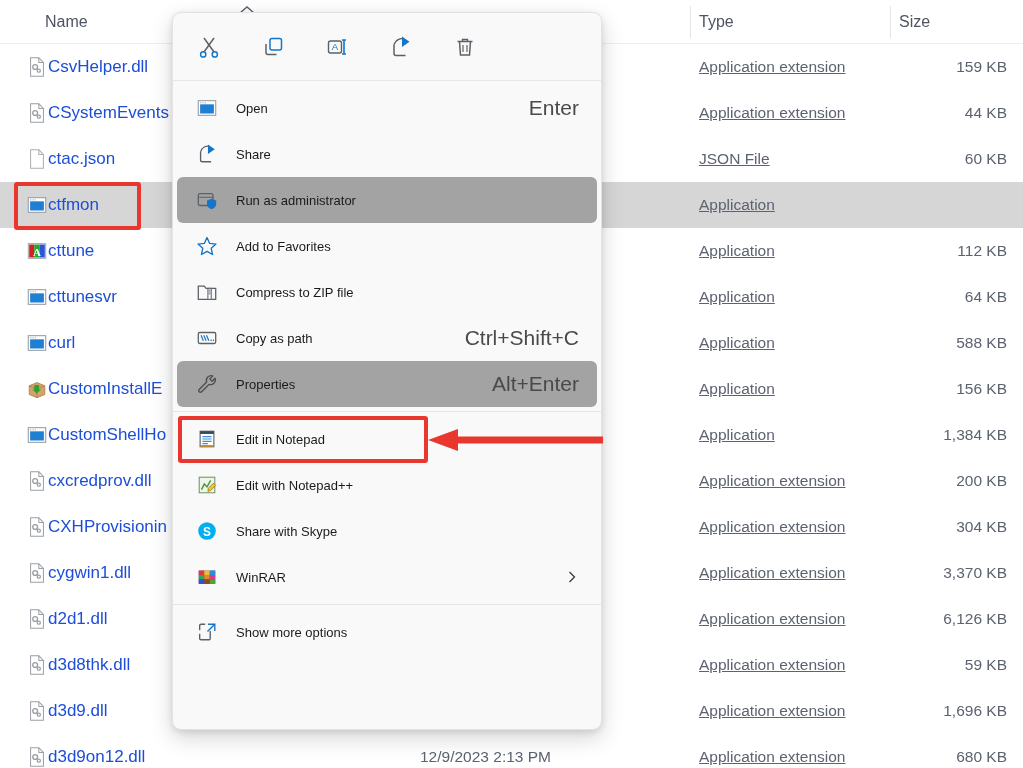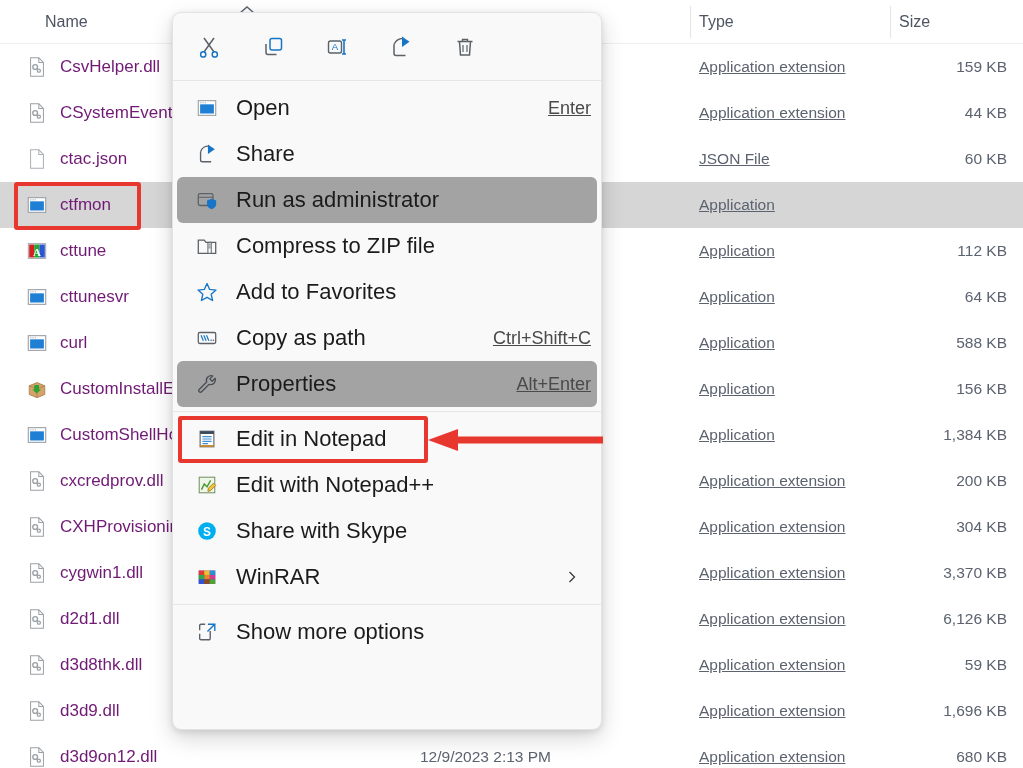--- a/index.html
+++ b/index.html
@@ -78,23 +78,22 @@
     background: #d6d6d6;
   }
 
   .cell-name {
     position: absolute;
     left: 26px;
     top: 0;
     height: 46px;
     display: flex;
     align-items: center;
-    gap: 12px;
     font-size: 17px;
-    color: #701a75;
+    color: #1d4ed8;
     white-space: nowrap;
   }
   .cell-date {
     position: absolute;
     left: 420px;
     top: 0;
     height: 46px;
     display: flex;
     align-items: center;
     font-size: 15.5px;
@@ -182,30 +181,29 @@
 
   .ctx-ico {
     width: 24px; height: 24px;
     flex: 0 0 24px;
     display: flex; align-items: center; justify-content: center;
     margin-right: 17px;
   }
   .ctx-ico svg { display: block; }
 
   .ctx-label {
-    font-size: 22px;
+    font-size: 13px;
     color: #1b1b1b;
     white-space: nowrap;
   }
   .ctx-accel {
     position: absolute;
-    right: 6px;
-    font-size: 18px;
+    right: 18px;
+    font-size: 21px;
     color: #4a4a4a;
-    text-decoration: underline;
   }
   .ctx-chevron {
     position: absolute;
     right: 18px;
     color: #3a3a3a;
   }
   .ctx-chevron svg { display: block; }
 
   .ctx-group-sep {
     height: 1px;
@@ -585,34 +583,34 @@
               <rect x="2.5" y="5" width="16" height="13" rx="2" fill="none" stroke="#5b6168" stroke-width="1.4"></rect>
               <path d="M2.5 9 h16" stroke="#5b6168" stroke-width="1.2"></path>
               <path d="M17 10.5 l5 2 v4 c0 3 -2.6 4.6 -5 5.5 c-2.4 -0.9 -5 -2.5 -5 -5.5 v-4 z" fill="#1675c6"></path>
             </svg>
           </span>
           <span class="ctx-label">Run as administrator</span>
         </div>
         <div class="ctx-item">
           <span class="ctx-ico">
             <svg width="22" height="22" viewBox="0 0 24 24">
+              <path d="M12 2.8 L14.9 9.2 L21.8 9.9 L16.6 14.5 L18.1 21.3 L12 17.8 L5.9 21.3 L7.4 14.5 L2.2 9.9 L9.1 9.2 Z" fill="none" stroke="#1675c6" stroke-width="1.5" stroke-linejoin="round"></path>
+            </svg>
+          </span>
+          <span class="ctx-label">Add to Favorites</span>
+        </div>
+        <div class="ctx-item">
+          <span class="ctx-ico">
+            <svg width="22" height="22" viewBox="0 0 24 24">
               <path d="M2.5 5.5 h6.5 l2 2.5 h10.5 v12 h-19 z" fill="none" stroke="#5b6168" stroke-width="1.4"></path>
               <rect x="13" y="8" width="3.6" height="12" fill="#fff" stroke="#5b6168" stroke-width="1.1"></rect>
               <path d="M13.8 10 h2 M13.8 12 h2 M13.8 14 h2" stroke="#5b6168" stroke-width="1"></path>
             </svg>
           </span>
           <span class="ctx-label">Compress to ZIP file</span>
-        </div>
-        <div class="ctx-item">
-          <span class="ctx-ico">
-            <svg width="22" height="22" viewBox="0 0 24 24">
-              <path d="M12 2.8 L14.9 9.2 L21.8 9.9 L16.6 14.5 L18.1 21.3 L12 17.8 L5.9 21.3 L7.4 14.5 L2.2 9.9 L9.1 9.2 Z" fill="none" stroke="#1675c6" stroke-width="1.5" stroke-linejoin="round"></path>
-            </svg>
-          </span>
-          <span class="ctx-label">Add to Favorites</span>
         </div>
         <div class="ctx-item">
           <span class="ctx-ico">
             <svg width="22" height="22" viewBox="0 0 24 24">
               <rect x="2.5" y="6" width="19" height="12" rx="1.6" fill="none" stroke="#5b6168" stroke-width="1.4"></rect>
               <path d="M5.5 9 L8 15 M8.5 9 L11 15 M11.5 9 L14 15" stroke="#1675c6" stroke-width="1.3"></path>
               <circle cx="16.5" cy="14.5" r="0.9" fill="#5b6168"></circle>
               <circle cx="19" cy="14.5" r="0.9" fill="#5b6168"></circle>
             </svg>
           </span>

